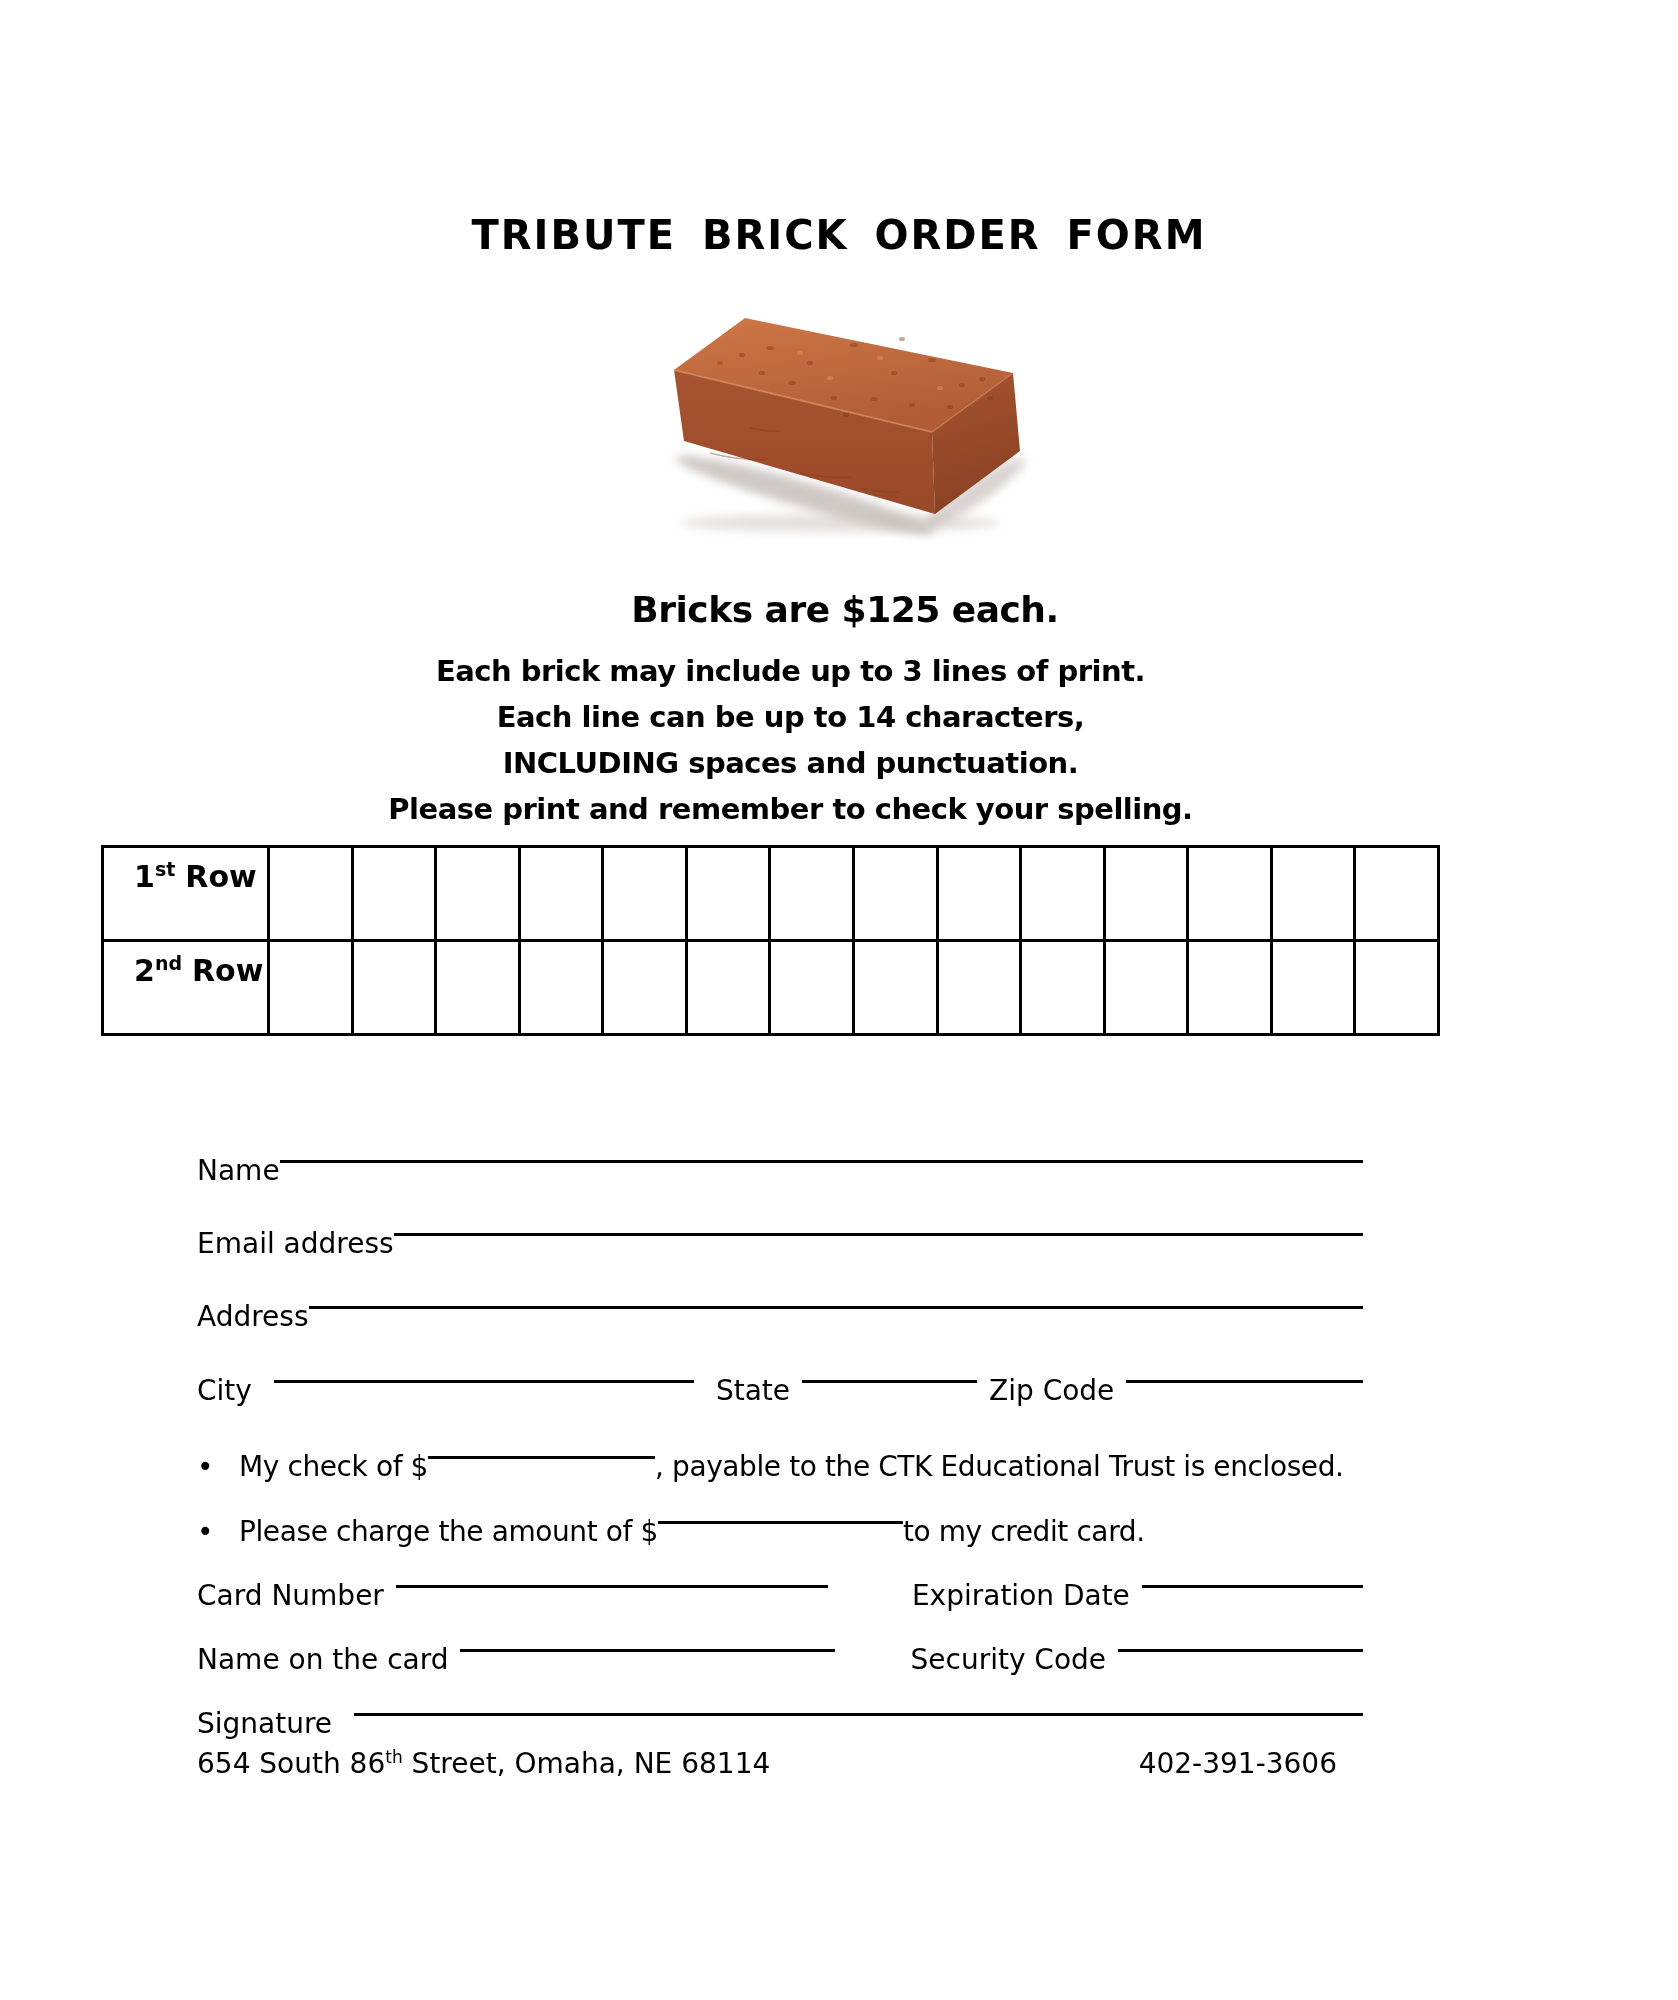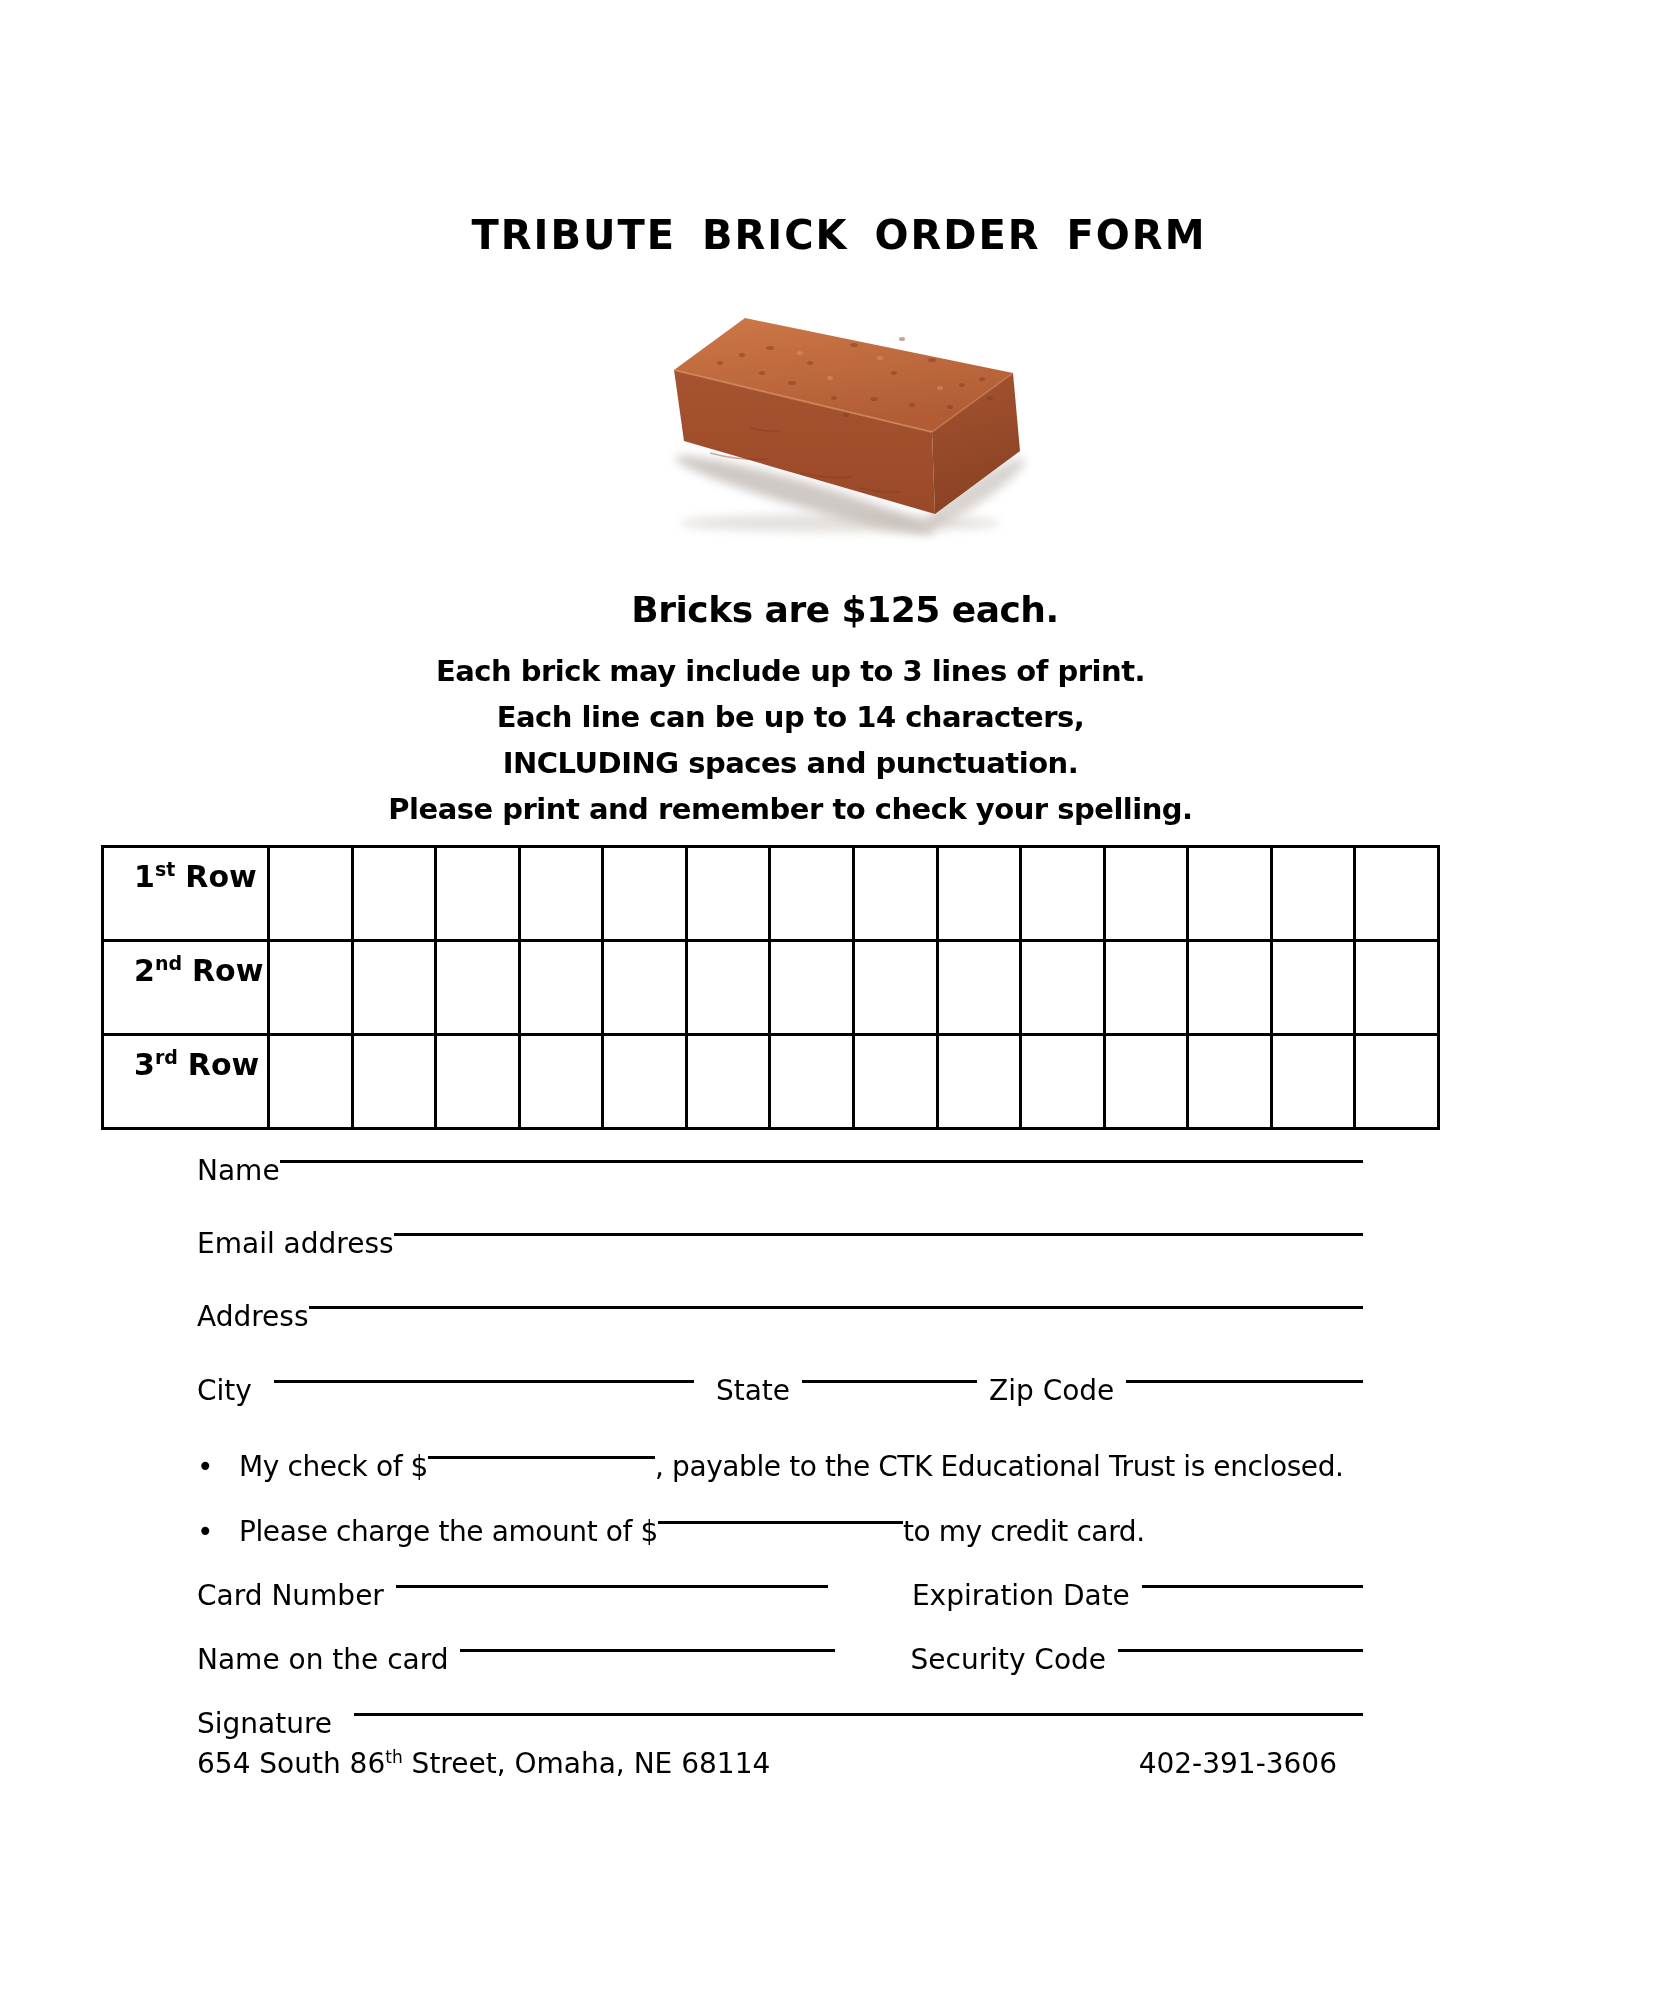--- a/index.html
+++ b/index.html
@@ -166,37 +166,20 @@
           <td></td>
           <td></td>
           <td></td>
           <td></td>
           <td></td>
           <td></td>
           <td></td>
           <td></td>
           <td></td>
         </tr>
-        <tr>
-          <td class="rowlabel"><span>3</span><sup>rd</sup><span class="word">Row</span></td>
-          <td></td>
-          <td></td>
-          <td></td>
-          <td></td>
-          <td></td>
-          <td></td>
-          <td></td>
-          <td></td>
-          <td></td>
-          <td></td>
-          <td></td>
-          <td></td>
-          <td></td>
-          <td></td>
-        </tr>
       </tbody>
   </table>
 
   <div class="fline" style="top:1152px">
     <span class="lbl">Name</span>
     <span class="blank grow"></span>
   </div>
 
   <div class="fline" style="top:1225px">
     <span class="lbl">Email address</span>

